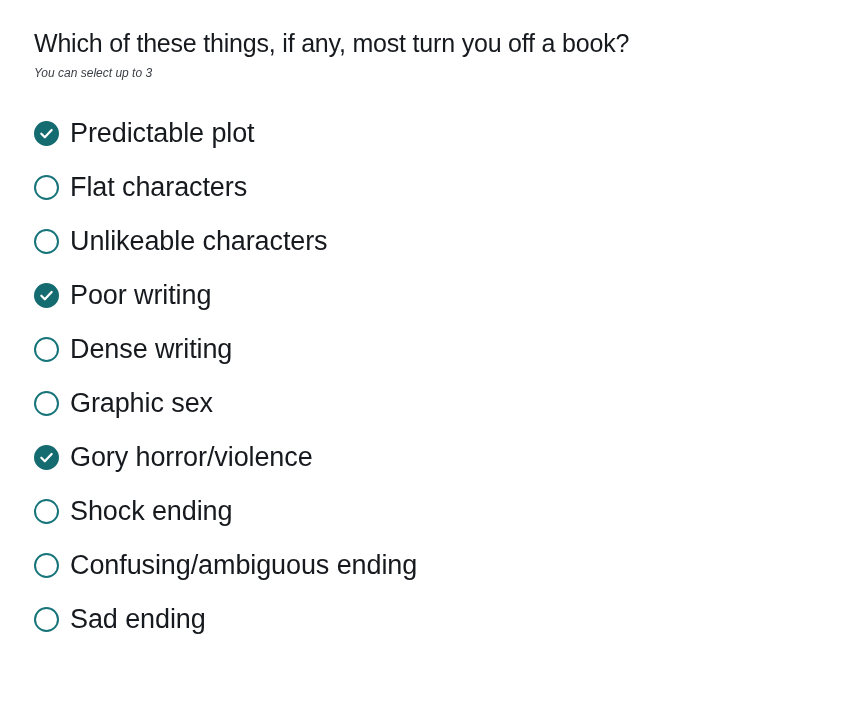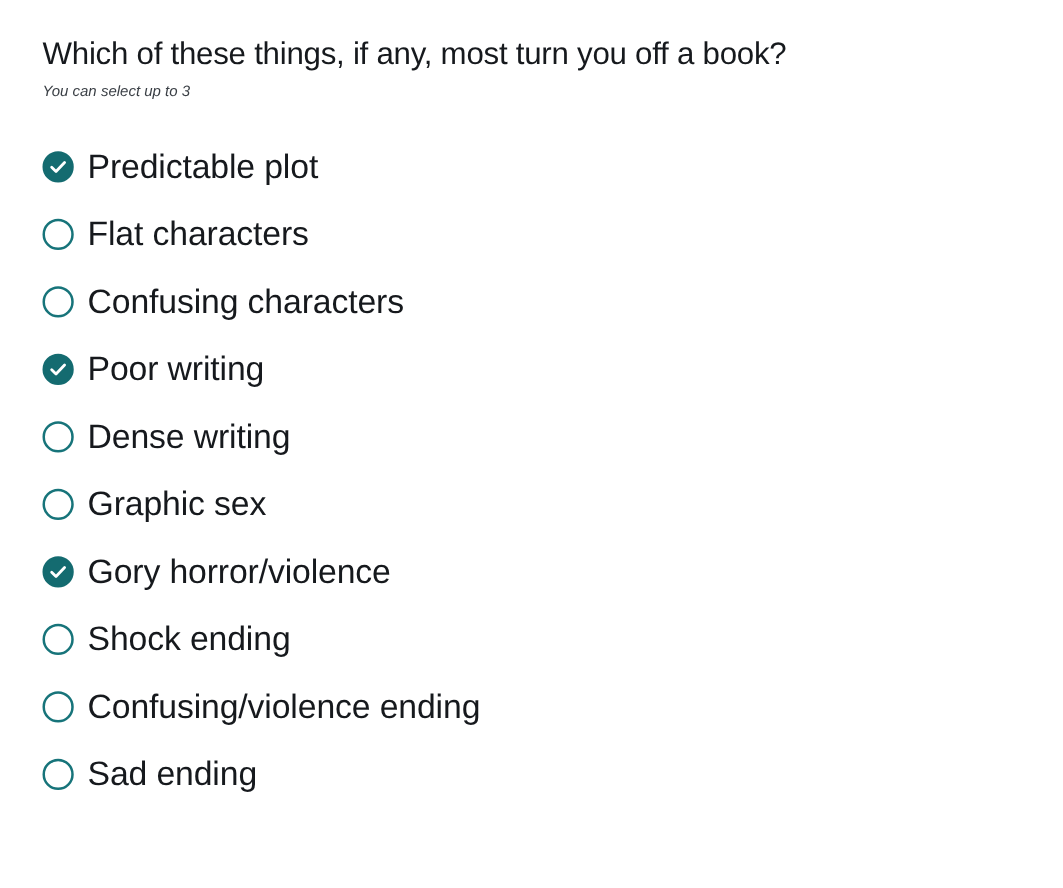--- a/index.html
+++ b/index.html
@@ -89,21 +89,21 @@
           </svg>
         </span>
         <span class="option-label">Predictable plot</span>
       </div>
       <div class="option">
         <span class="checkbox"></span>
         <span class="option-label">Flat characters</span>
       </div>
       <div class="option">
         <span class="checkbox"></span>
-        <span class="option-label">Confusing characters</span>
+        <span class="option-label">Unlikeable characters</span>
       </div>
       <div class="option checked">
         <span class="checkbox">
           <svg width="15" height="15" viewBox="0 0 16 16" aria-hidden="true">
             <path d="M2.5 8.3 L6.2 12 L13.5 4.3" fill="none" stroke="#ffffff" stroke-width="2.4" stroke-linecap="round" stroke-linejoin="round"></path>
           </svg>
         </span>
         <span class="option-label">Poor writing</span>
       </div>
       <div class="option">
@@ -121,20 +121,20 @@
           </svg>
         </span>
         <span class="option-label">Gory horror/violence</span>
       </div>
       <div class="option">
         <span class="checkbox"></span>
         <span class="option-label">Shock ending</span>
       </div>
       <div class="option">
         <span class="checkbox"></span>
-        <span class="option-label">Confusing/violence ending</span>
+        <span class="option-label">Confusing/ambiguous ending</span>
       </div>
       <div class="option">
         <span class="checkbox"></span>
         <span class="option-label">Sad ending</span>
       </div>
     </div>
 </div>
 
 </body></html>

